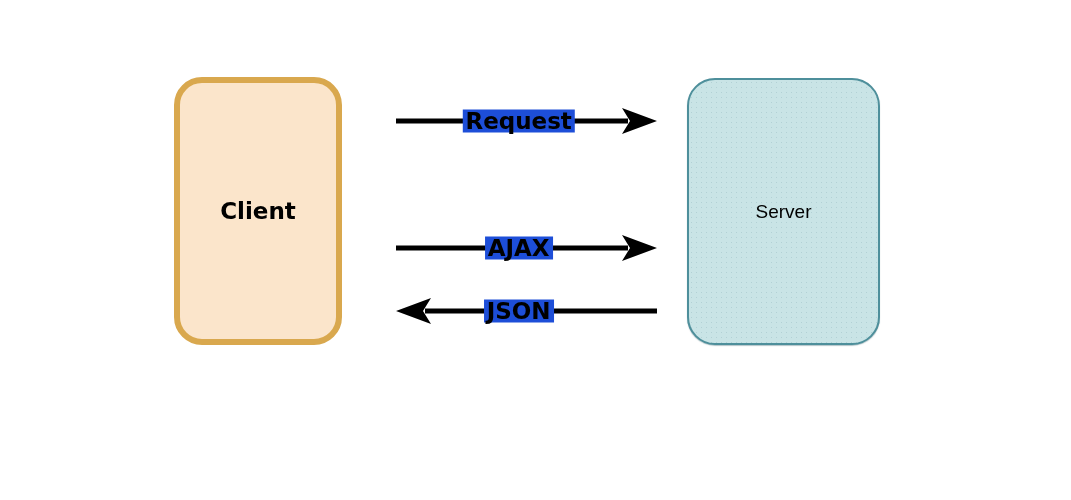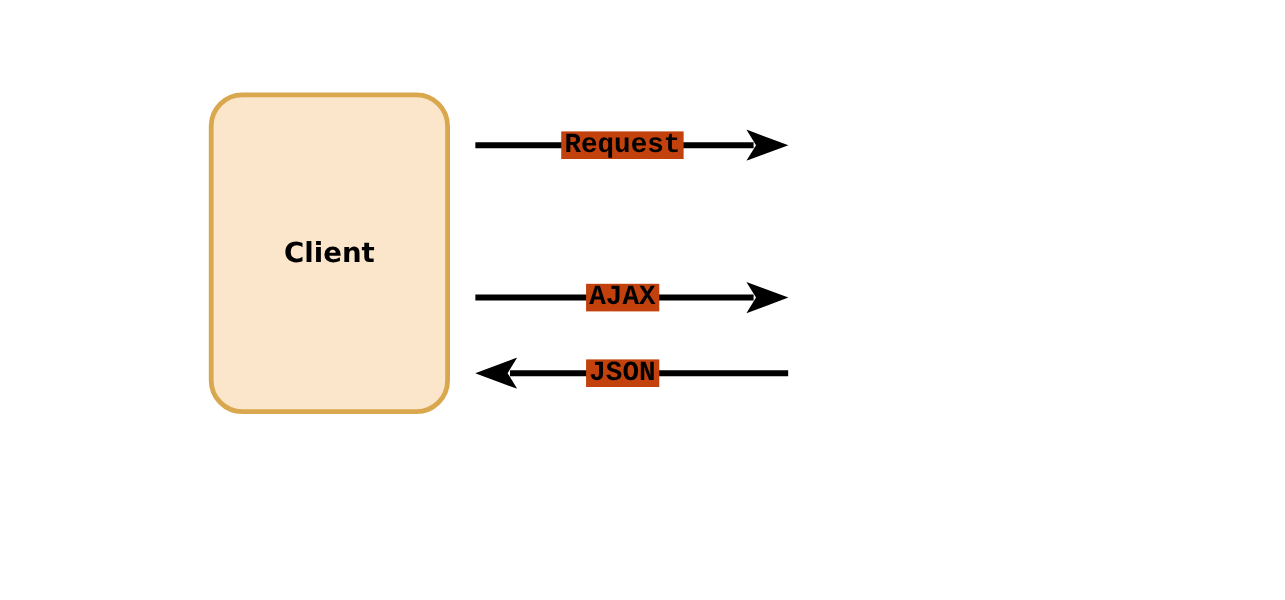--- a/index.html
+++ b/index.html
@@ -20,23 +20,23 @@
     position: absolute;
     display: flex;
     align-items: center;
     justify-content: center;
     border-radius: 28px;
     box-sizing: border-box;
   }
   .node-client {
     left: 174px;
     top: 77px;
-    width: 201px;
+    width: 168px;
     height: 268px;
-    border: 4px solid #ef4444;
+    border: 6px solid #ef4444;
     background-color: #fbe5cb;
     font-weight: 700;
     font-size: 23px;
   }
   .node-server {
     left: 687px;
     top: 78px;
     width: 193px;
     height: 267px;
     border: 2px solid #4e8f9b;
@@ -58,27 +58,26 @@
   .arrow-row svg {
     display: block;
     width: 261px;
     height: 26px;
   }
   .arrow-label {
     position: absolute;
     left: 47%;
     top: 50%;
     transform: translate(-50%, -50%);
-    background: #c2410c;
+    background: #1d4ed8;
     padding: 0 3px;
     font-weight: 700;
     font-size: 23px;
     line-height: 1;
     white-space: nowrap;
-    font-family: Liberation Mono, monospace;
   }
   .row-1 { top: 108px; }
   .row-2 { top: 172px; }
   .row-3 { top: 235px; }
   .row-4 { top: 298px; }
   .diagram-title {
     position: absolute;
     left: 525px;
     top: 394px;
     transform: translateX(-50%);
@@ -90,20 +89,23 @@
 </style>
 </head>
 <body>
 
 <div class="canvas">
 
   <div class="node node-client" style="background-color: rgb(251, 229, 203); border-color: rgb(217, 168, 78);">
     <span>Client</span>
   </div>
 
+  <div class="node node-server" style="background-color: rgb(201, 228, 230); border-color: rgb(78, 143, 155);">
+    <span>Server</span>
+  </div>
 
   <div class="arrow-row row-1">
     <svg viewBox="0 0 261 26">
       <line x1="0" y1="13" x2="232" y2="13" stroke="#000000" stroke-width="5"></line>
       <polygon points="226,0 261,13 226,26 234,13" fill="#000000"></polygon>
     </svg>
     <span class="arrow-label">Request</span>
   </div>
 
 

